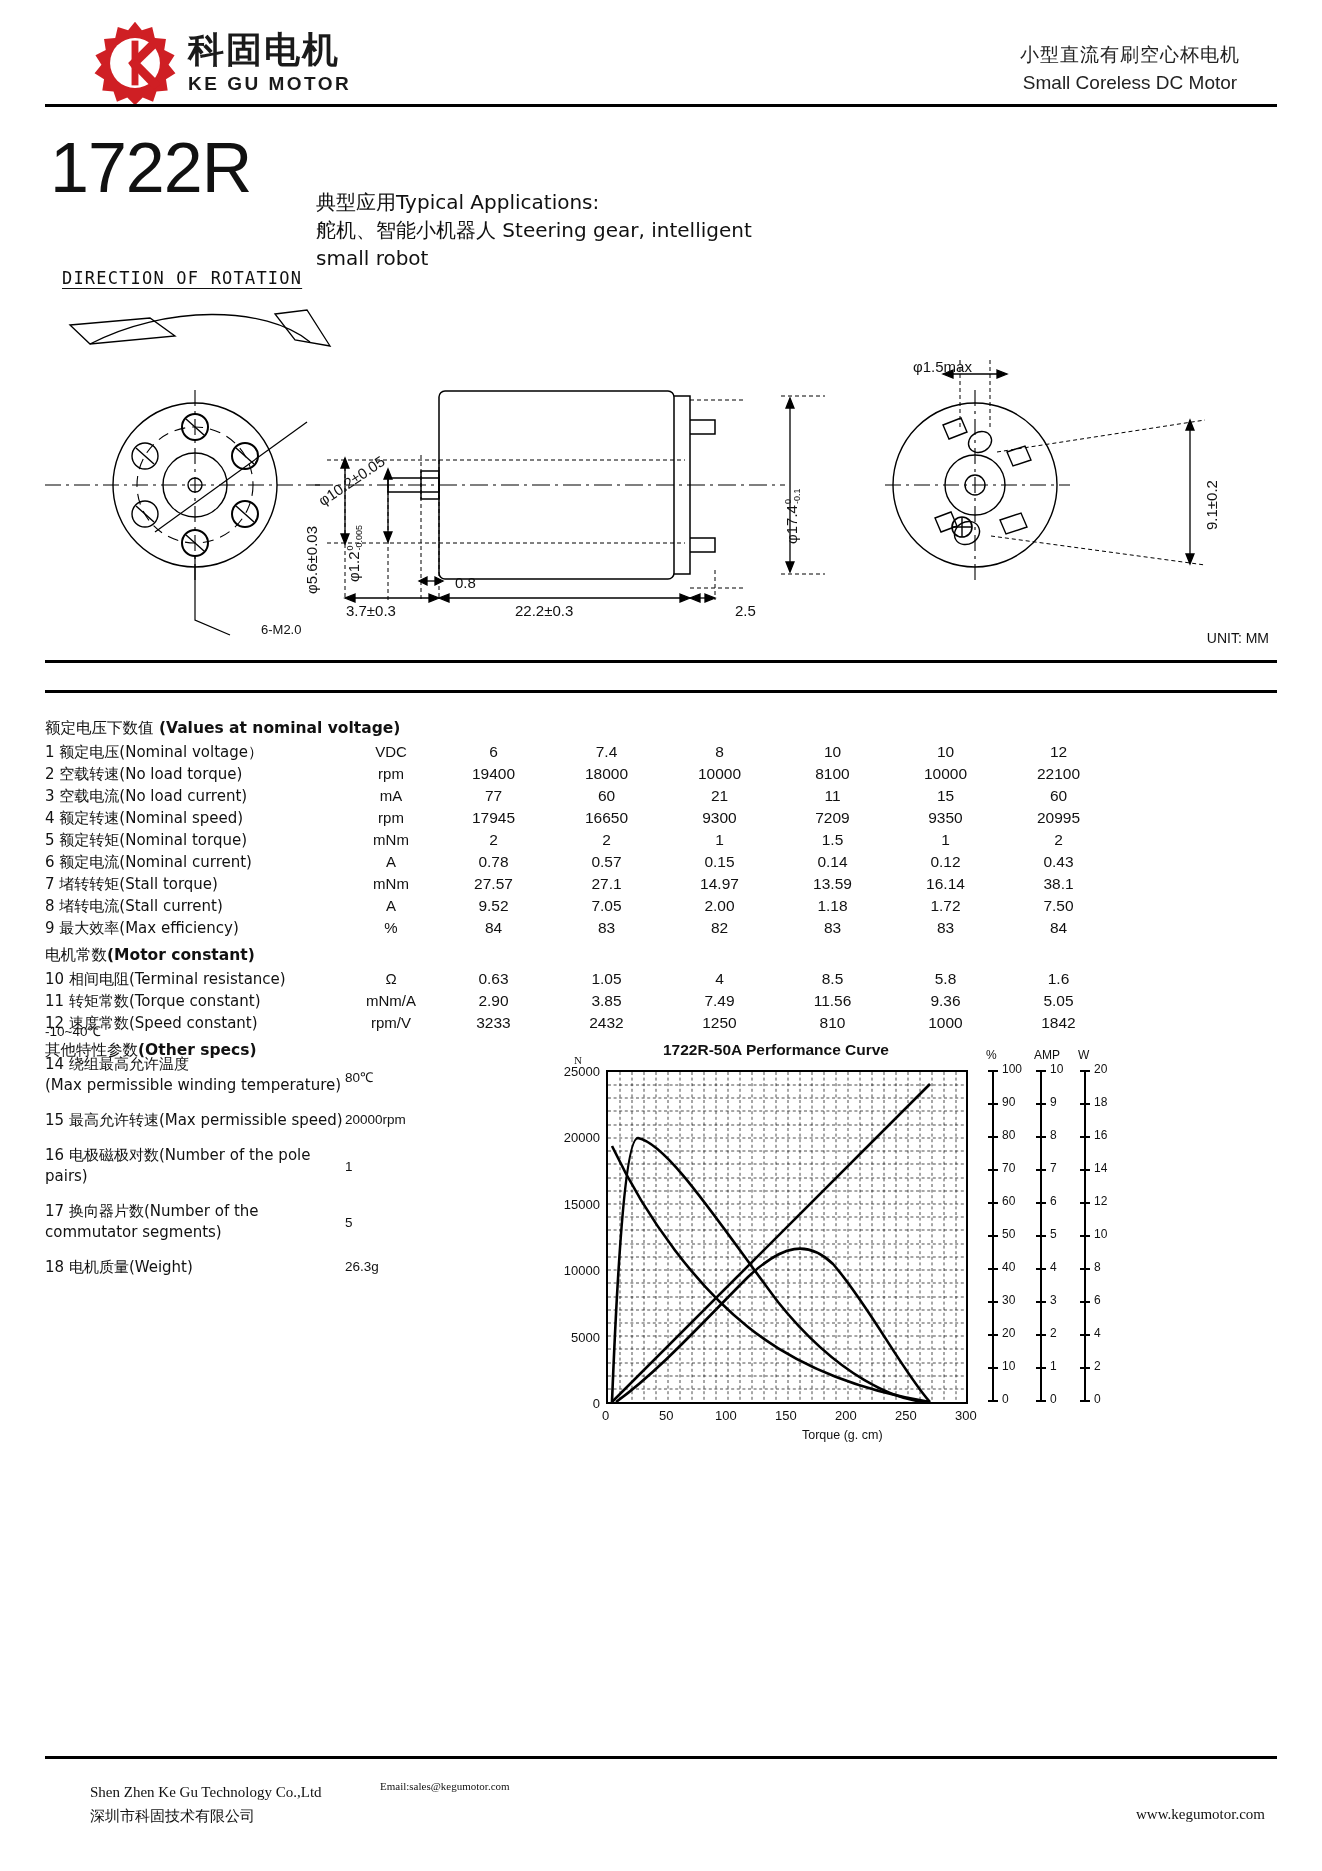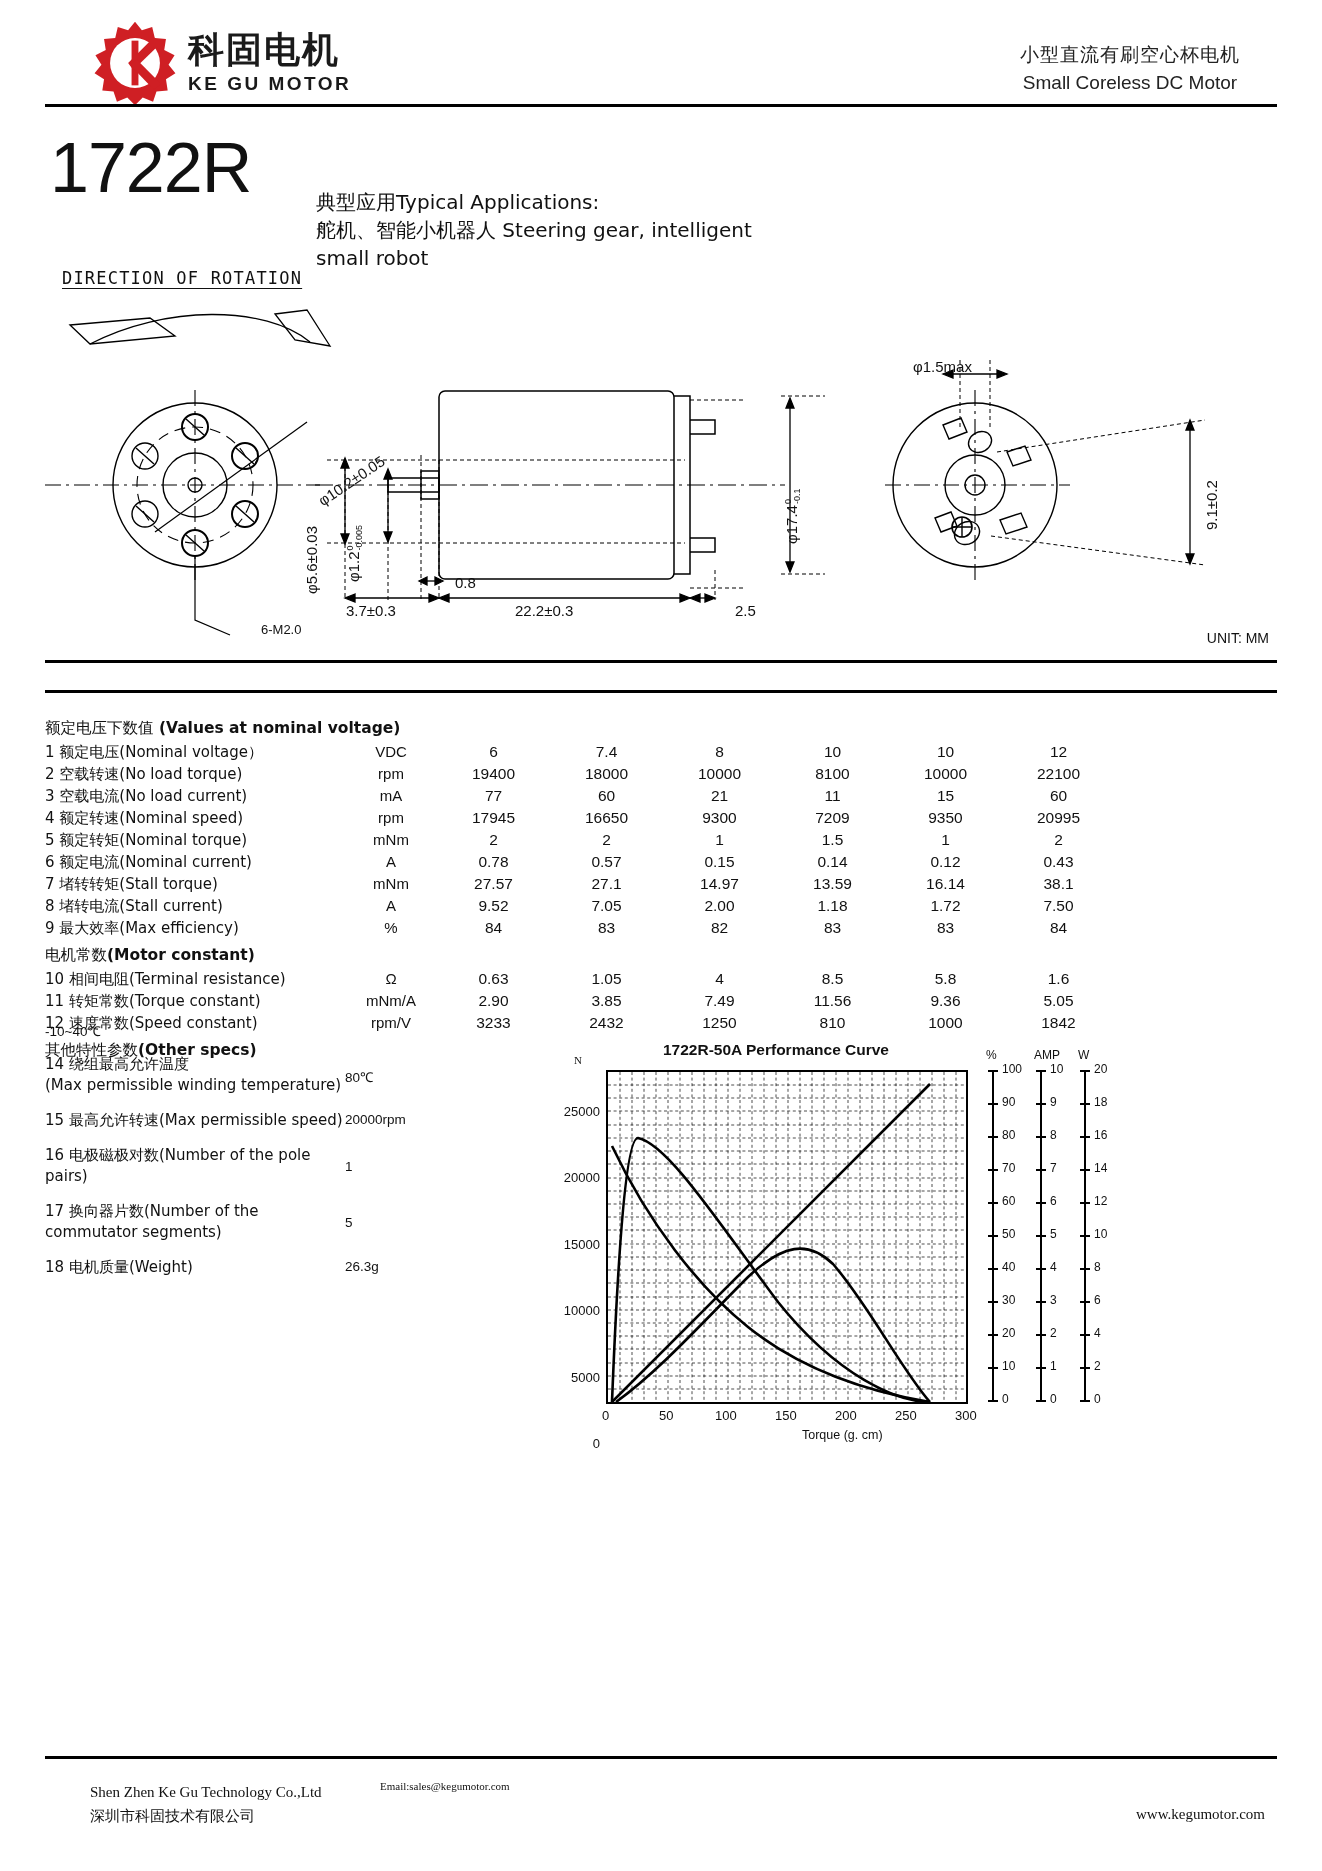--- a/index.html
+++ b/index.html
@@ -59,21 +59,21 @@
   .other { position: absolute; left: 45px; top: 1020px; width: 470px; font-family: "DejaVu Sans", sans-serif; }
   .orow { display: flex; align-items: flex-start; margin-bottom: 14px; }
   .oname { width: 300px; font-size: 15px; line-height: 21px; }
   .oval { width: 160px; font-size: 13.5px; font-family: "Liberation Sans", sans-serif; padding-top: 2px; text-align: left; }
   .orow.tall .oval { padding-top: 14px; }
   .chart { position: absolute; left: 516px; top: 1056px; width: 600px; height: 380px; }
   .plot { position: absolute; left: 90px; top: 14px; width: 362px; height: 334px; border: 2px solid #000;
           background-color: #fff; }
   .axis-N { position: absolute; left: 58px; top: -2px; font-size: 11px; font-family: "Liberation Serif", serif; }
   .ylabels { position: absolute; left: 10px; top: 0; width: 76px; }
-  .ylabels span { position: absolute; right: 2px; font-size: 13px; font-family: "Liberation Sans", sans-serif; margin-top: 40px; }
+  .ylabels span { position: absolute; right: 2px; font-size: 13px; font-family: "Liberation Sans", sans-serif; }
   .xlabels { position: absolute; left: 60px; top: 352px; width: 420px; }
   .xlabels span { position: absolute; font-size: 13px; font-family: "Liberation Sans", sans-serif; }
   .xtitle { position: absolute; left: 286px; top: 372px; font-size: 12.5px; font-family: "Liberation Sans", sans-serif; }
   .sidecol { position: absolute; top: 10px; }
   .sidecol .hd { position: absolute; top: -18px; left: 0; font-size: 12px; font-family: "Liberation Sans", sans-serif; }
   .sidecol .scale { position: absolute; top: 4px; left: 6px; width: 2px; height: 330px; background: #000; }
   .sidecol .tk { position: absolute; left: 2px; width: 10px; height: 1.5px; background: #000; }
   .sidecol .tl { position: absolute; left: 16px; font-size: 12px; font-family: "Liberation Sans", sans-serif; transform: translateY(-8px); }
 
   

